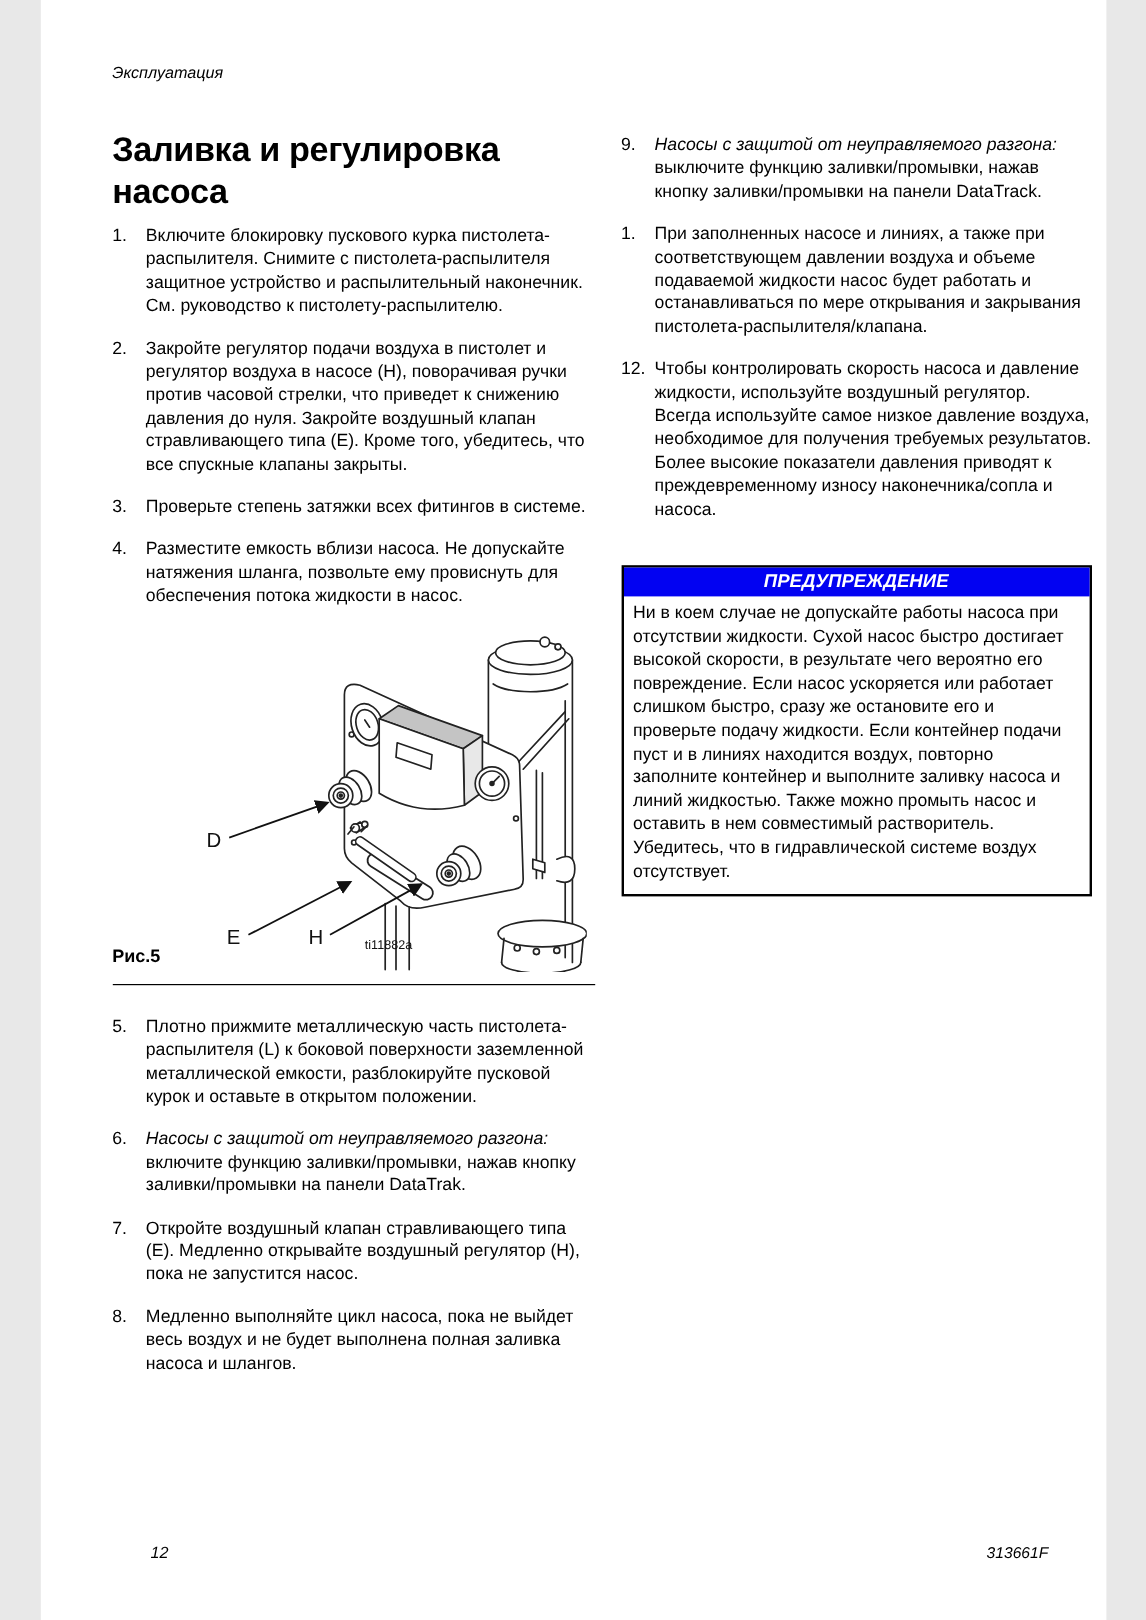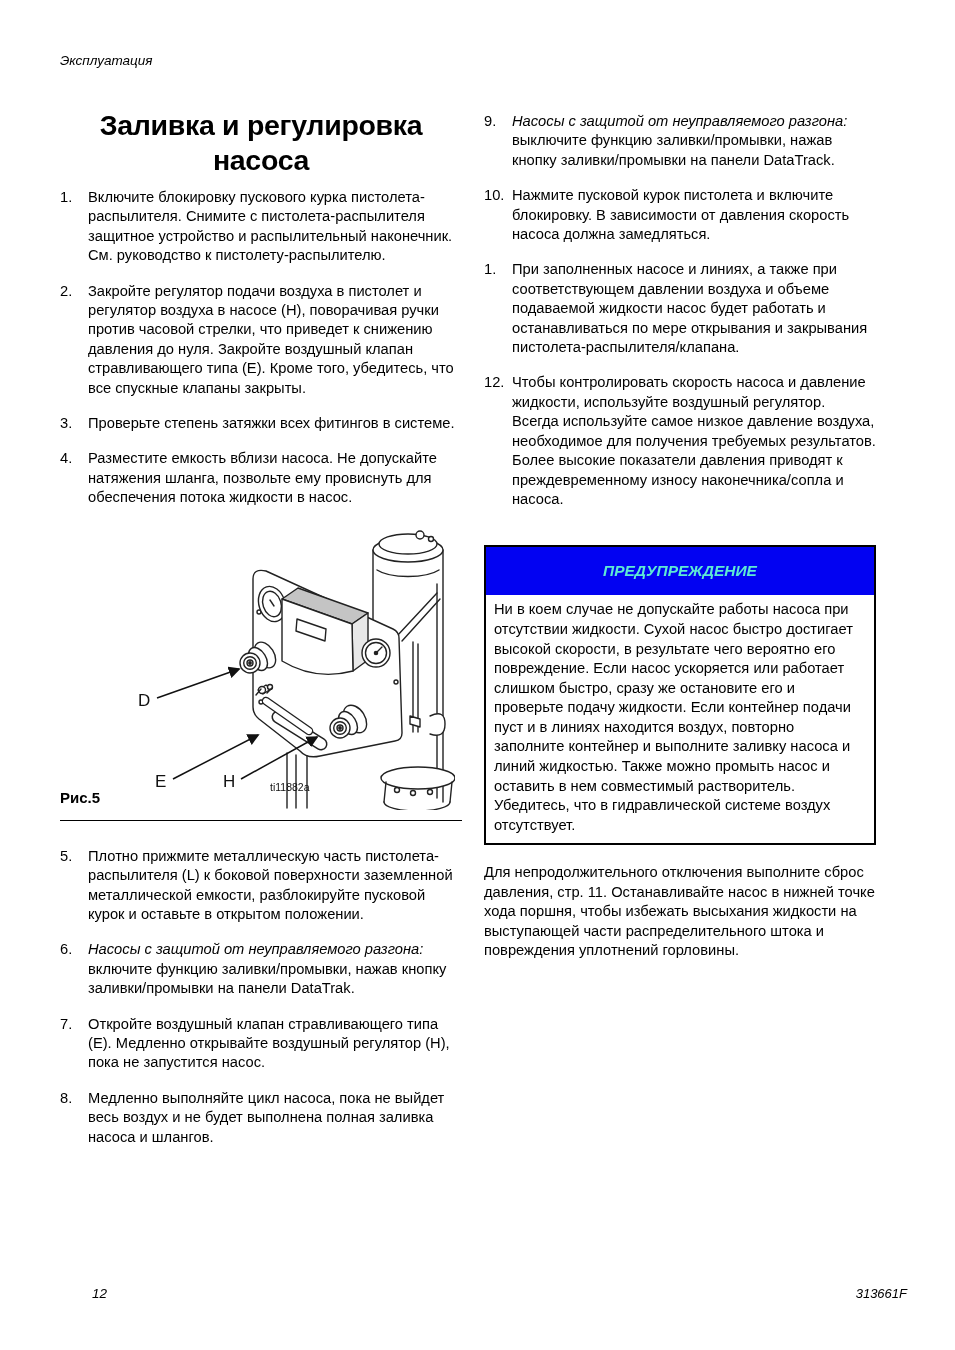--- a/index.html
+++ b/index.html
@@ -1,36 +1,36 @@
 <!DOCTYPE html>
 <html><head>
 <meta charset="utf-8">
 <style>
   html,body{margin:0;padding:0;background:#e8e8e8;}
-  .page{position:relative;width:955px;height:1350px;background:#ffffff;margin:0 auto;
+  .page{position:relative;width:888px;height:1350px;background:#ffffff;margin:0 auto;
         font-family:"Liberation Sans",sans-serif;color:#000;overflow:hidden;}
   .running-header{position:absolute;left:60px;top:53px;font-size:13.5px;font-style:italic;}
   .col{position:absolute;top:100px;}
   .col-left{left:60px;width:402px;}
   .col-right{left:484px;width:392px;}
-  .section-title{font-size:28.5px;line-height:35px;font-weight:700;margin:8px 0 0 0;letter-spacing:-0.3px;text-align:center;}
+  .section-title{font-size:28.5px;line-height:35px;font-weight:700;margin:8px 0 0 0;letter-spacing:-0.3px;}
   .step{display:flex;margin-top:16px;font-size:14.7px;line-height:19.4px;}
   .steps-first .step:first-child{margin-top:10px;}
   .col-right .steps-top .step:first-child{margin-top:12px;}
   .steps-after .step:first-child{margin-top:26px;}
   .step .num{flex:0 0 28px;}
   .step .body{flex:1;}
   .lead{font-style:italic;}
   .figure-area{position:relative;height:288px;margin-top:12px;}
   .fig-svg{position:absolute;left:40px;top:0;width:355px;height:290px;}
   .fig-caption{position:absolute;left:0;bottom:2px;font-weight:700;font-size:15px;}
   .col-rule{border:none;border-top:1.6px solid #000;margin:12px 0 0 0;}
   .warning-box{margin-top:36px;border:2px solid #000;}
-  .warning-header{background:#0202f2;color:#5eead4;text-align:center;font-weight:700;font-style:italic;
-                  font-size:15.5px;padding:15px 0;}
+  .warning-header{background:#0202f2;color:#ffffff;text-align:center;font-weight:700;font-style:italic;
+                  font-size:15.5px;padding:3px 0;}
   .warning-body{padding:5px 8px 8px 8px;font-size:14.7px;line-height:19.6px;}
   .shutdown-title{margin-top:22px;}
   .para{margin-top:18px;font-size:14.7px;line-height:19.4px;}
   .footer-page{position:absolute;left:60px;top:1286px;font-size:13.5px;font-style:italic;margin-left:32px;}
   .footer-doc{position:absolute;right:48px;top:1286px;font-size:13px;font-style:italic;}
 </style>
 </head>
 <body>
 
 <div class="page">
@@ -183,36 +183,31 @@
     </div>
   </div>
 
   <div class="col col-right">
     <div class="steps-top">
       <div class="step">
         <span class="num">9.</span>
         <div class="body"><span class="lead">Насосы с защитой от неуправляемого разгона:</span> <span>выключите функцию заливки/промывки, нажав кнопку заливки/промывки на панели DataTrack.</span></div>
       </div>
       <div class="step">
-        <span class="num">10.</span>
-        <div class="body"><span class="lead"></span> <span>Нажмите пусковой курок пистолета и включите блокировку. В зависимости от давления скорость насоса должна замедляться.</span></div>
-      </div>
-      <div class="step">
         <span class="num">1.</span>
         <div class="body"><span class="lead"></span> <span>При заполненных насосе и линиях, а также при соответствующем давлении воздуха и объеме подаваемой жидкости насос будет работать и останавливаться по мере открывания и закрывания пистолета-распылителя/клапана.</span></div>
       </div>
       <div class="step">
         <span class="num">12.</span>
         <div class="body"><span class="lead"></span> <span>Чтобы контролировать скорость насоса и давление жидкости, используйте воздушный регулятор. Всегда используйте самое низкое давление воздуха, необходимое для получения требуемых результатов. Более высокие показатели давления приводят к преждевременному износу наконечника/сопла и насоса.</span></div>
       </div>
     </div>
 
     <div class="warning-box">
       <div class="warning-header">ПРЕДУПРЕЖДЕНИЕ</div>
       <div class="warning-body">Ни в коем случае не допускайте работы насоса при отсутствии жидкости. Сухой насос быстро достигает высокой скорости, в результате чего вероятно его повреждение. Если насос ускоряется или работает слишком быстро, сразу же остановите его и проверьте подачу жидкости. Если контейнер подачи пуст и в линиях находится воздух, повторно заполните контейнер и выполните заливку насоса и линий жидкостью. Также можно промыть насос и оставить в нем совместимый растворитель. Убедитесь, что в гидравлической системе воздух отсутствует.</div>
     </div>
 
-    <p class="para">Для непродолжительного отключения выполните сброс давления, стр. 11. Останавливайте насос в нижней точке хода поршня, чтобы избежать высыхания жидкости на выступающей части распределительного штока и повреждения уплотнений горловины.</p>
   </div>
 
   <div class="footer-page">12</div>
   <div class="footer-doc">313661F</div>
 </div>
 
 </body></html>

